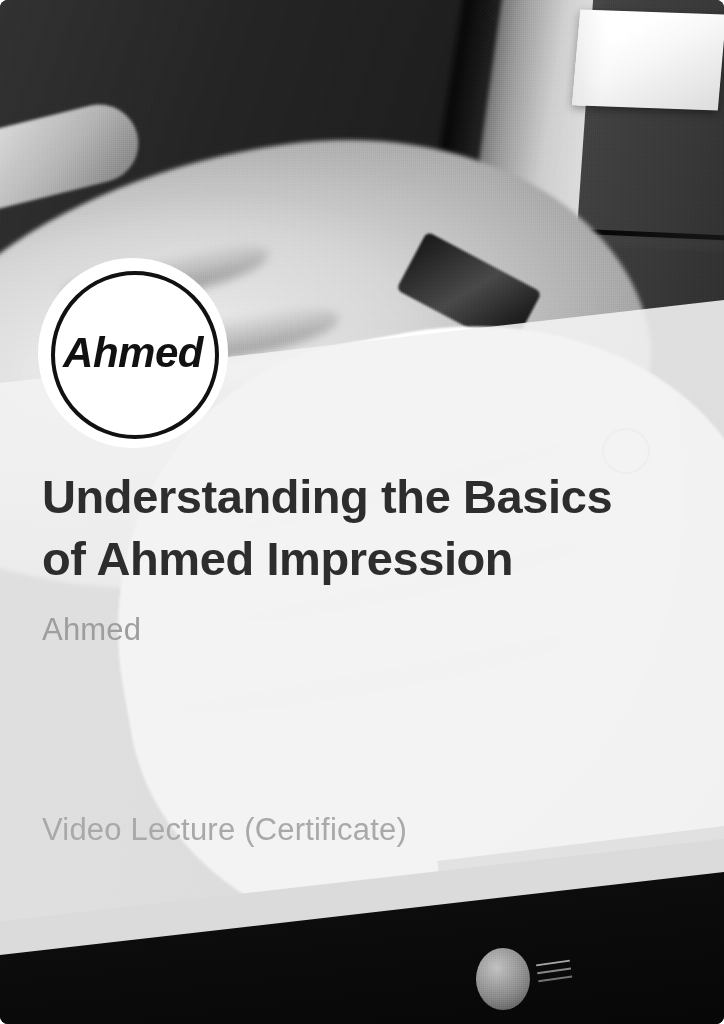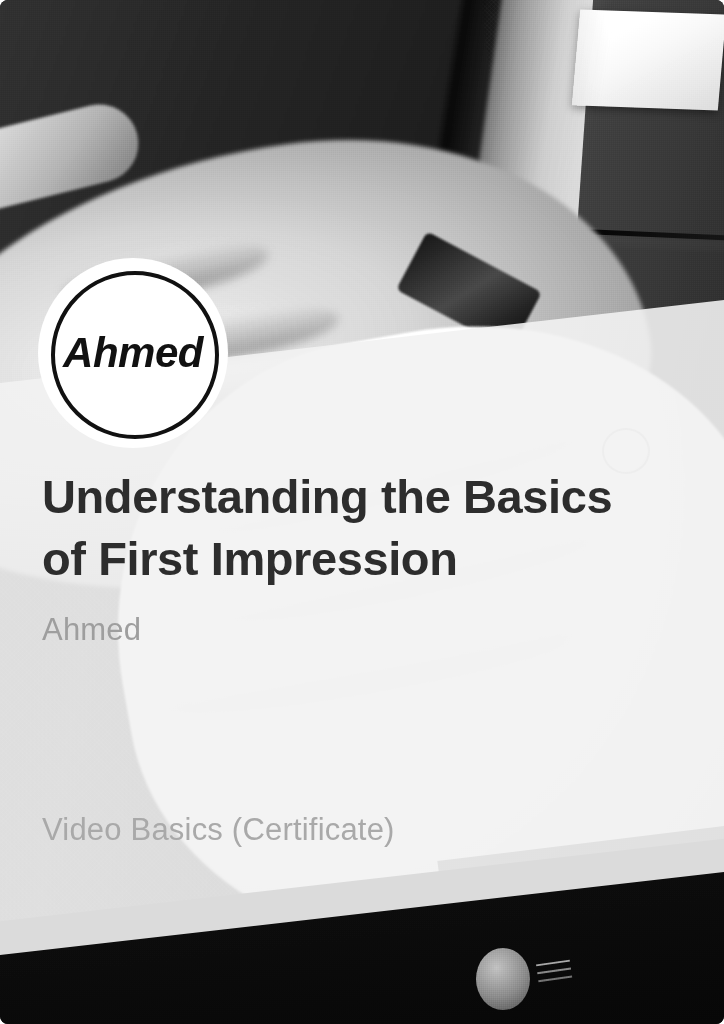--- a/index.html
+++ b/index.html
@@ -318,17 +318,17 @@
     <div class="ph-grain"></div>
   </div>
 
   <div class="info-panel"></div>
 
   <div class="badge">
     <div class="badge-ring"></div>
     <span class="badge-text">Ahmed</span>
   </div>
 
-  <h1 class="title">Understanding the Basics of First Impression</h1>
+  <h1 class="title">Understanding the Basics of Ahmed Impression</h1>
   <div class="subtitle">Ahmed</div>
-  <div class="footnote">Video Basics (Certificate)</div>
+  <div class="footnote">Video Lecture (Certificate)</div>
 
 </div>
 
 </body></html>

